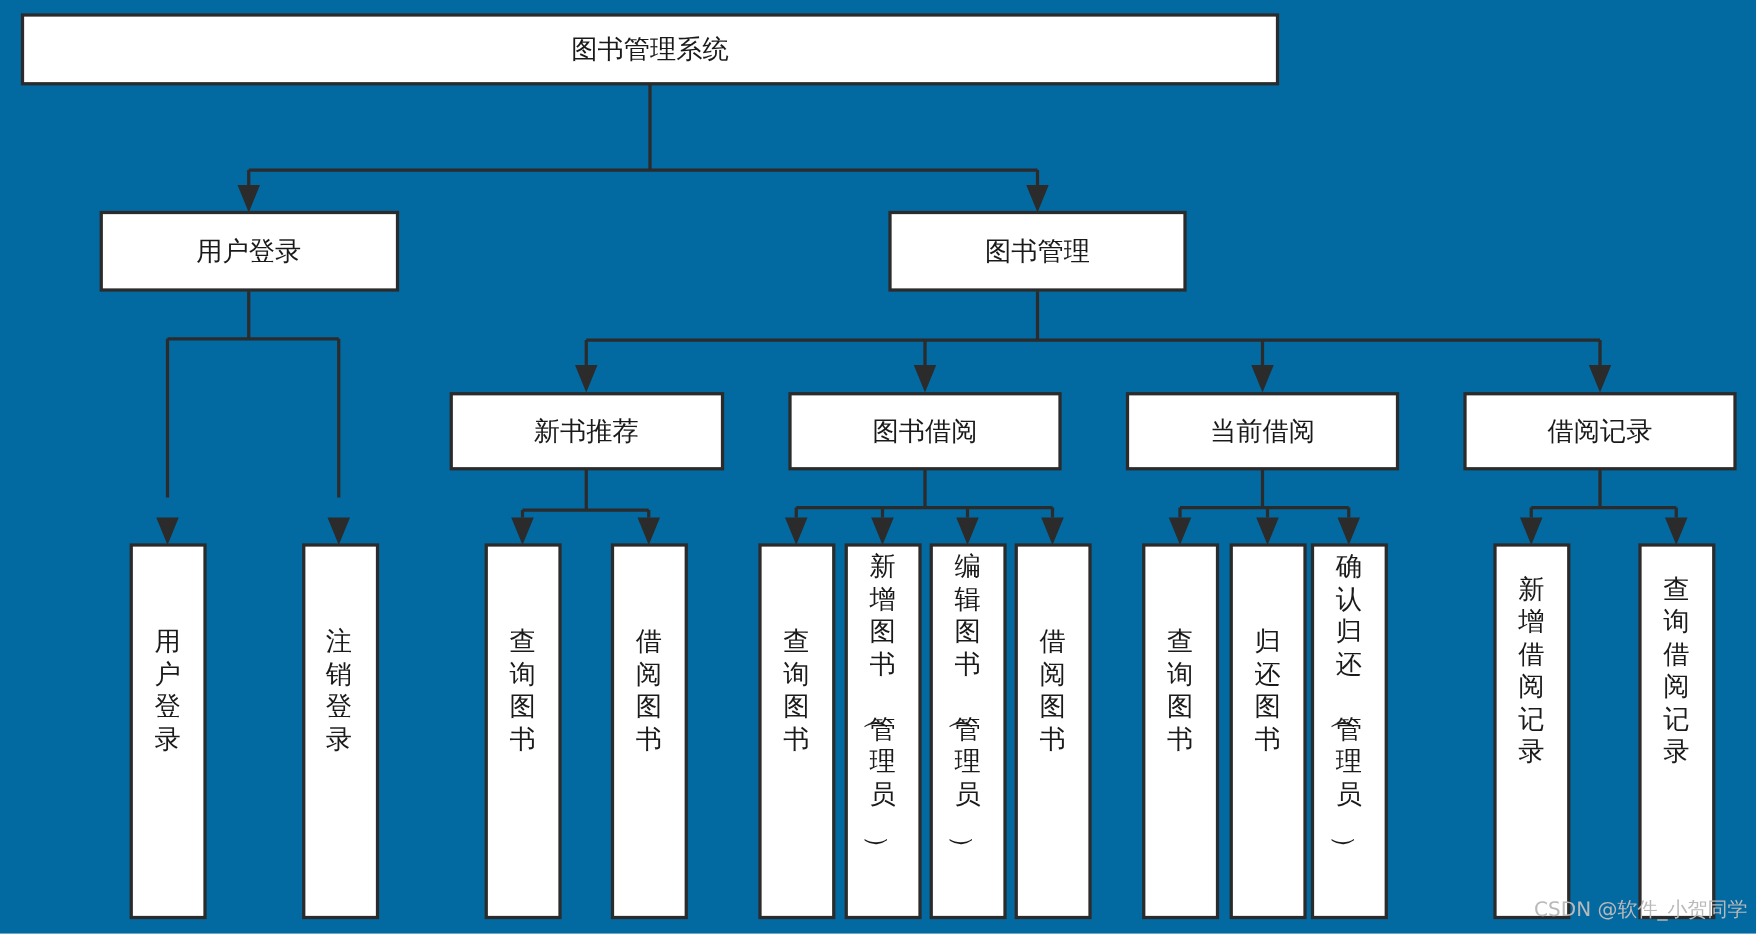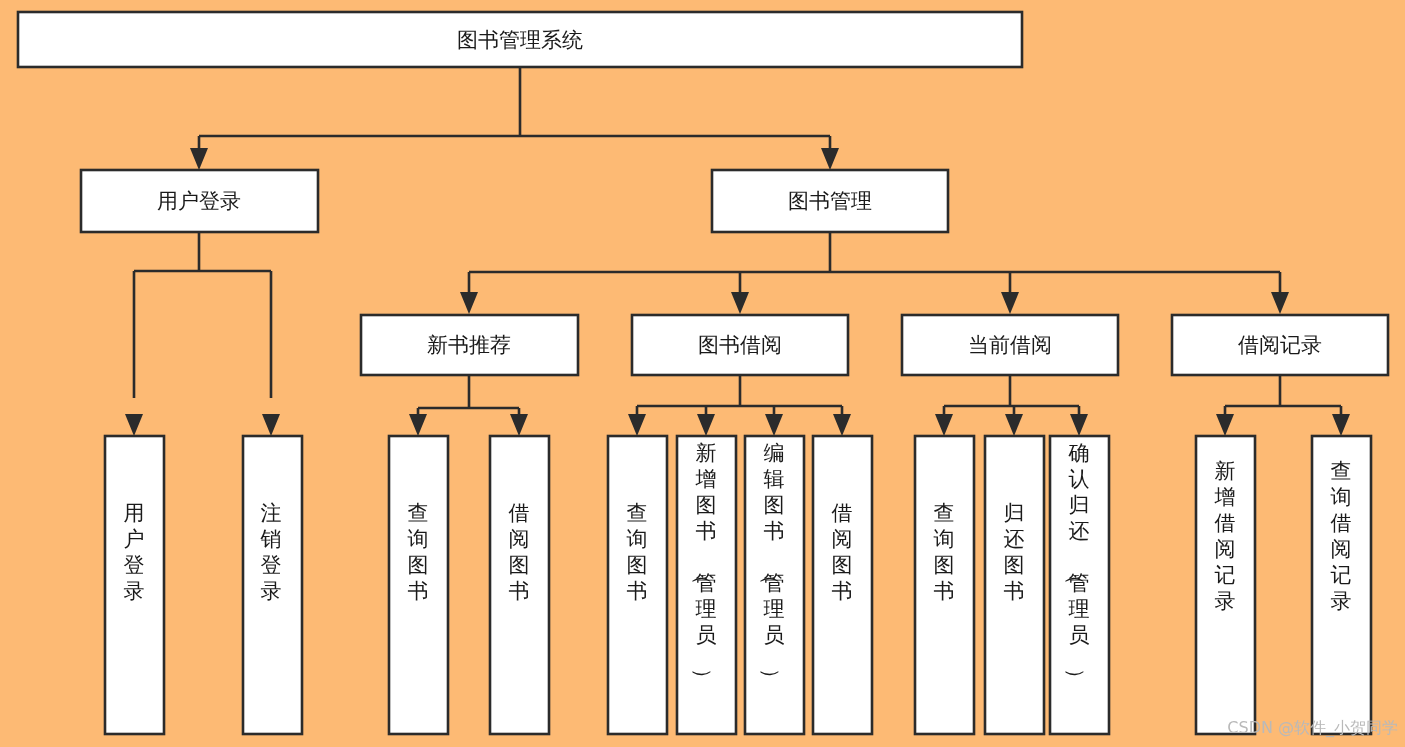--- a/index.html
+++ b/index.html
@@ -8,21 +8,21 @@
     padding: 0;
     background: #ffffff;
   }
   body {
     font-family: "DejaVu Sans", "Liberation Sans", sans-serif;
   }
   #diagram-root {
     position: relative;
     width: 1405px;
     height: 747px;
-    background: #fdba74;
+    background: #0369a1;
     overflow: hidden;
   }
   svg#tree-svg {
     position: absolute;
     left: 0;
     top: 0;
     width: 1405px;
     height: 747px;
     display: block;
   }

